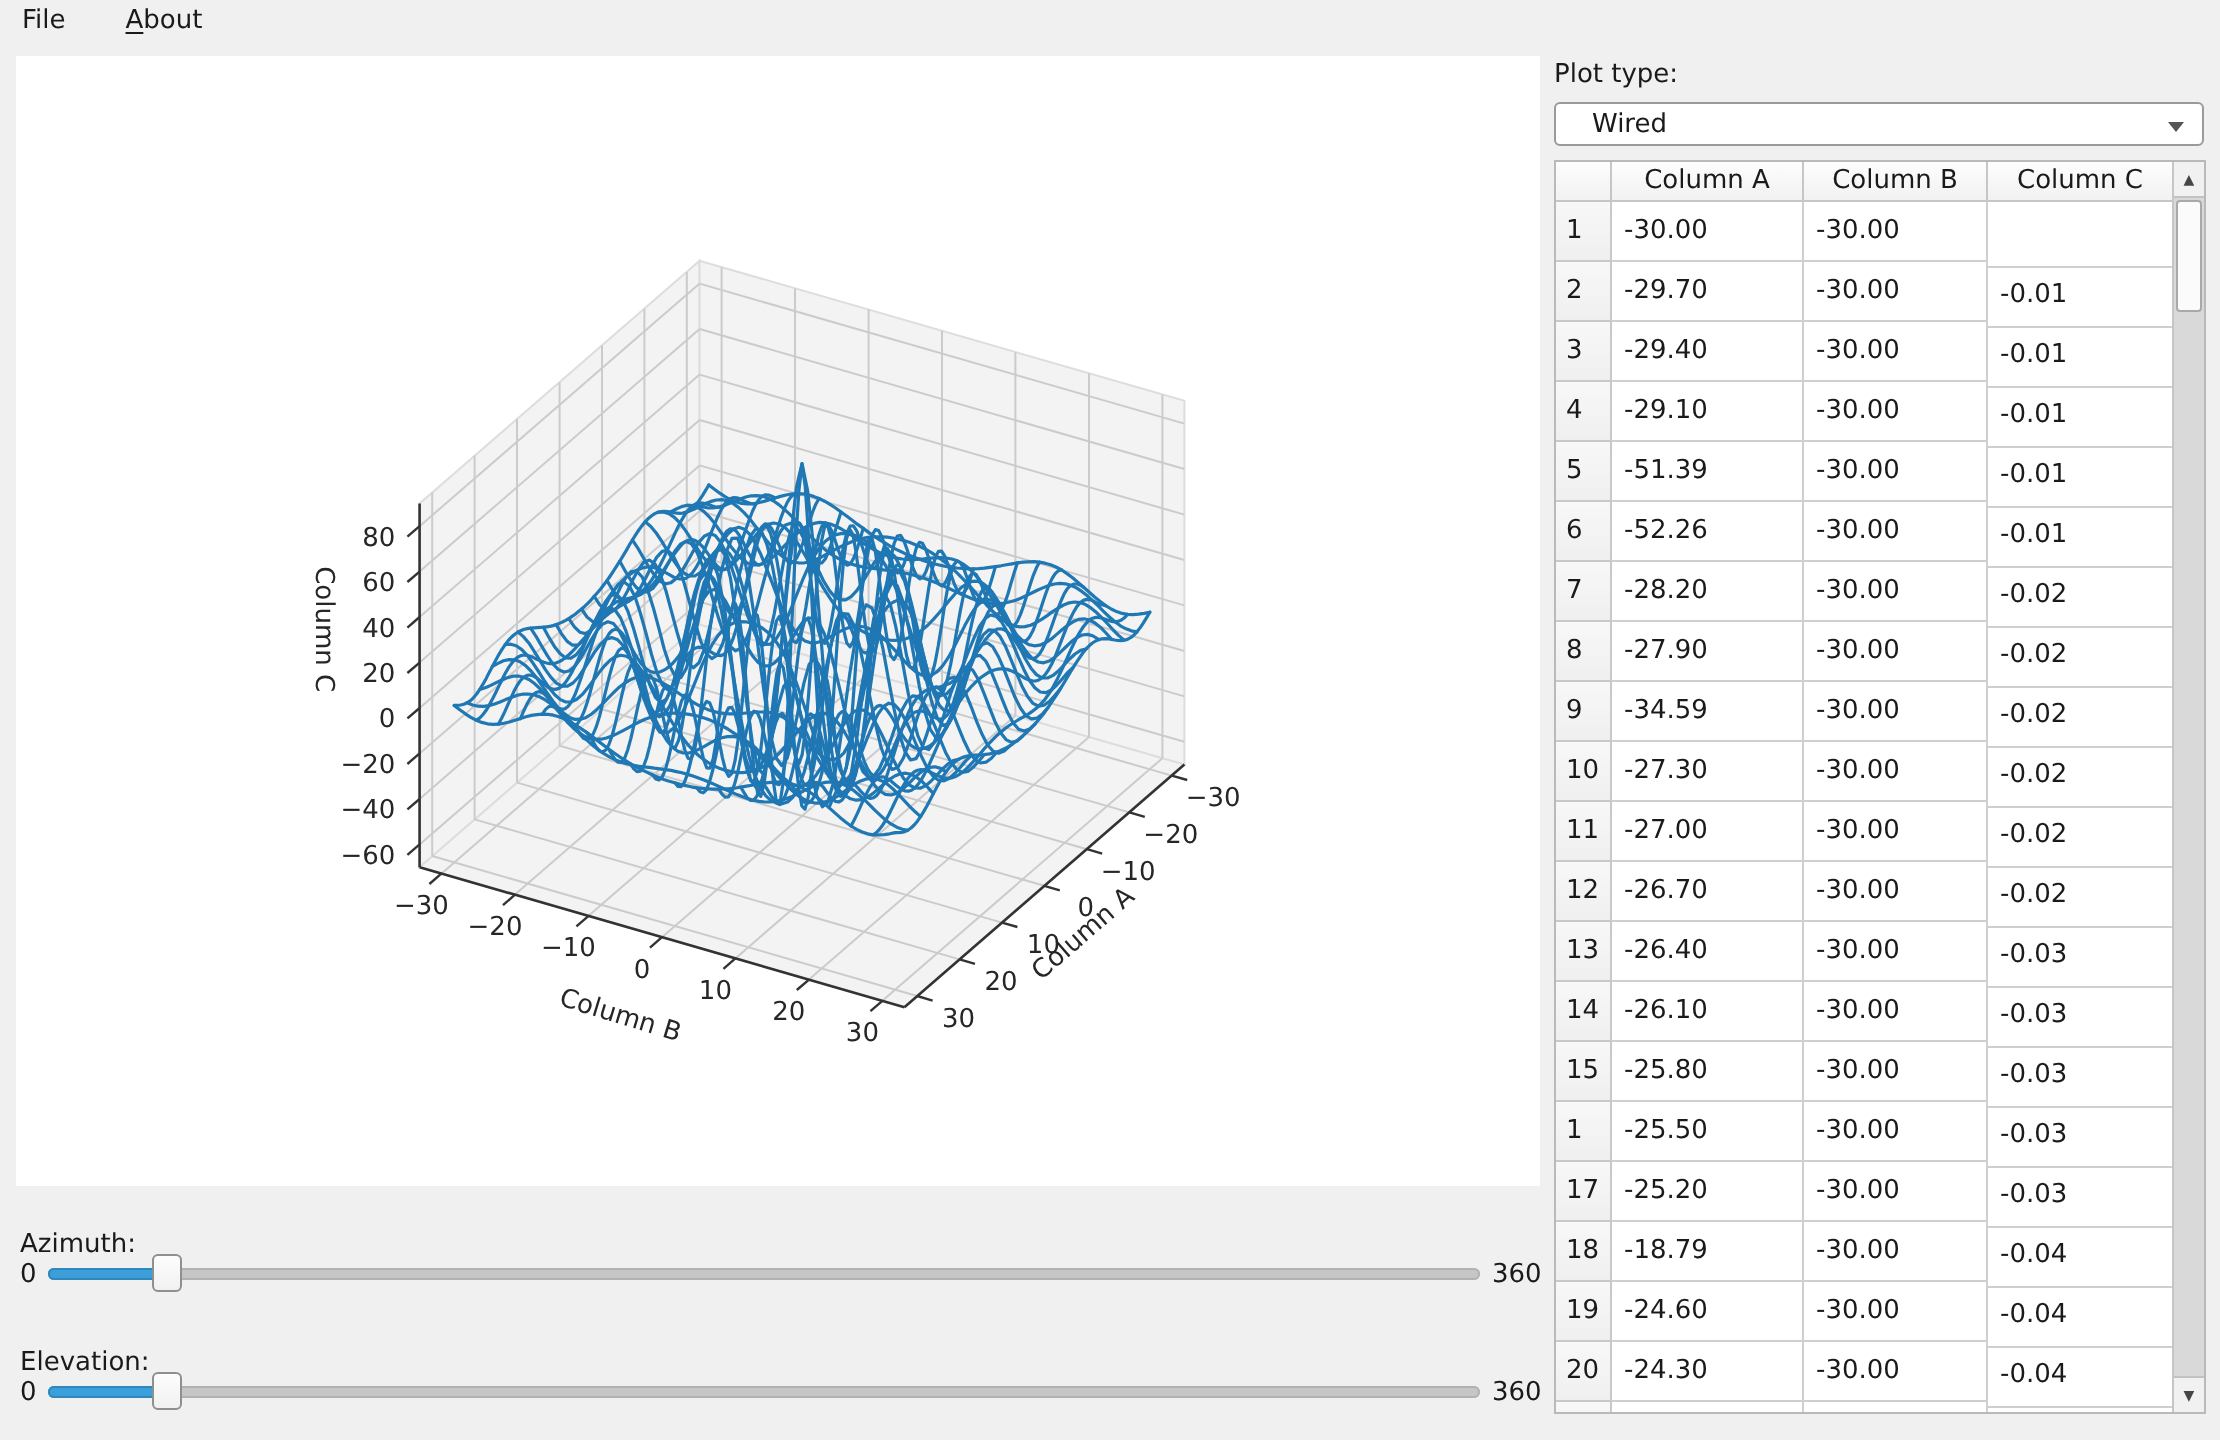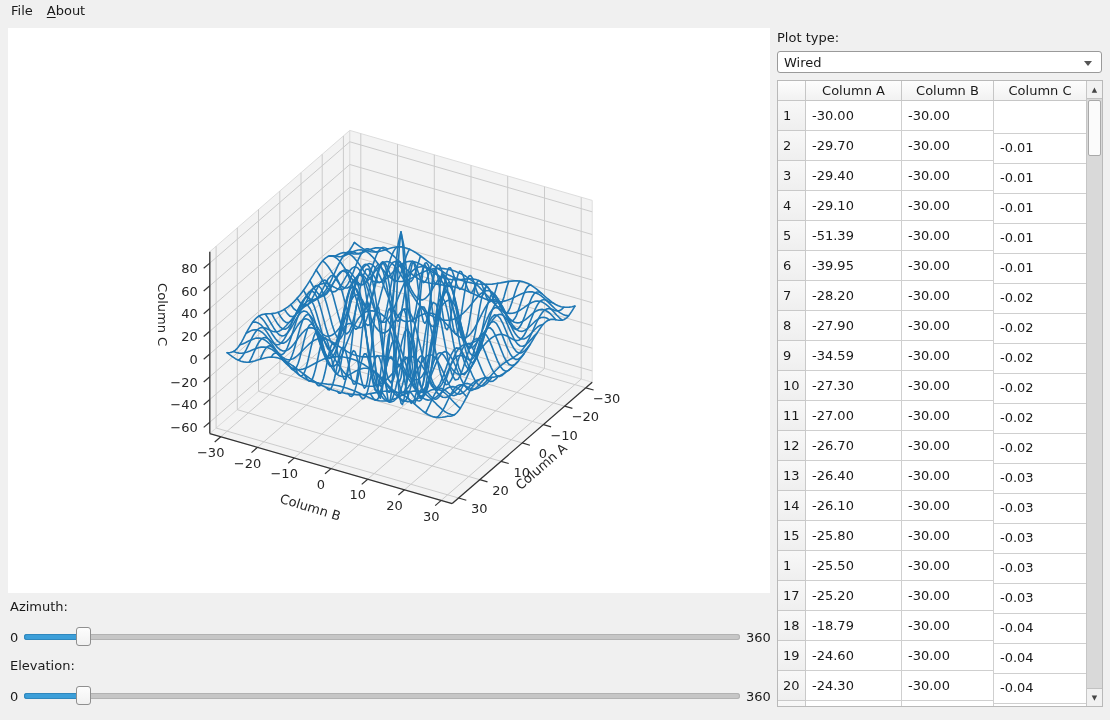--- a/index.html
+++ b/index.html
@@ -8,36 +8,36 @@
     position:relative;
     background:#f0f0f0;
     font-family:"DejaVu Sans", sans-serif;
     font-size:13px;
     color:#1a1a1a;
     overflow:hidden;
   }
   
   .menubar {
     position:absolute; left:0; top:0; width:1110px; height:20px;
-    display:flex; align-items:center; padding-left:4px; background:#f0f0f0;
+    display:flex; align-items:center; padding-left:4px; background:#f0f0f0;gap:16px;
   }
   .menu-item { padding:1px 7px; cursor:default; }
   .menu-item u { text-decoration:underline; text-underline-offset:2px; }
   
   .figure {
     position:absolute; left:8px; top:28px; width:762px; height:565px;
     background:#ffffff;
   }
   .figure svg { display:block; }
   
   .plot-type-label { position:absolute; left:777px; top:30px; }
   .combobox {
     position:absolute; left:777px; top:51px; width:325px; height:22px;
     background:#ffffff; border:1px solid #9a9a9a; border-radius:3px;
-    display:flex; align-items:center; padding-left:6px;
+    display:flex; align-items:center; padding-left:18px;
   }
   .combobox .arrow {
     position:absolute; right:9px; top:9px;
     width:0; height:0; border-left:4px solid transparent;
     border-right:4px solid transparent; border-top:5px solid #555;
   }
   .table-frame {
     position:absolute; left:777px; top:80px; width:326px; height:627px;
     border:1px solid #b9b9b9; background:#ffffff; display:flex; overflow:hidden;
   }
@@ -67,21 +67,21 @@
     display:flex; align-items:center; justify-content:center;
     font-size:7px; color:#454545;
   }
   .sb-up { top:0; border-bottom:1px solid #c2c2c2; }
   .sb-down { bottom:0; border-top:1px solid #c2c2c2; }
   .sb-thumb {
     position:absolute; left:1px; top:19px; width:13px; height:56px;
     background:#fbfbfb; border:1px solid #a9a9a9; border-radius:2px;
   }
   
-  .ctrl-label { position:absolute; left:10px; }
+  .ctrl-label { position:absolute; left:10px;margin-top:16px; }
   .slider-minmax { position:absolute; }
   .slider { position:absolute; left:24px; width:716px; height:19px; }
   .slider .track {
     position:absolute; left:0; top:7px; width:716px; height:6px;
     background:#c6c6c6; border-radius:3px; box-shadow:inset 0 0 0 1px #b2b2b2;
   }
   .slider .fill {
     position:absolute; left:0; top:7px; height:6px;
     background:#3c9fd9; border-radius:3px; box-shadow:inset 0 0 0 1px #2f87bd;
   }
@@ -286,21 +286,21 @@
           <div class="dc c3">-0.01</div>
         </div>
         <div class="trow">
           <div class="nc">5</div>
           <div class="dc c1">-51.39</div>
           <div class="dc c2">-30.00</div>
           <div class="dc c3">-0.01</div>
         </div>
         <div class="trow">
           <div class="nc">6</div>
-          <div class="dc c1">-39.95</div>
+          <div class="dc c1">-52.26</div>
           <div class="dc c2">-30.00</div>
           <div class="dc c3">-0.02</div>
         </div>
         <div class="trow">
           <div class="nc">7</div>
           <div class="dc c1">-28.20</div>
           <div class="dc c2">-30.00</div>
           <div class="dc c3">-0.02</div>
         </div>
         <div class="trow">

